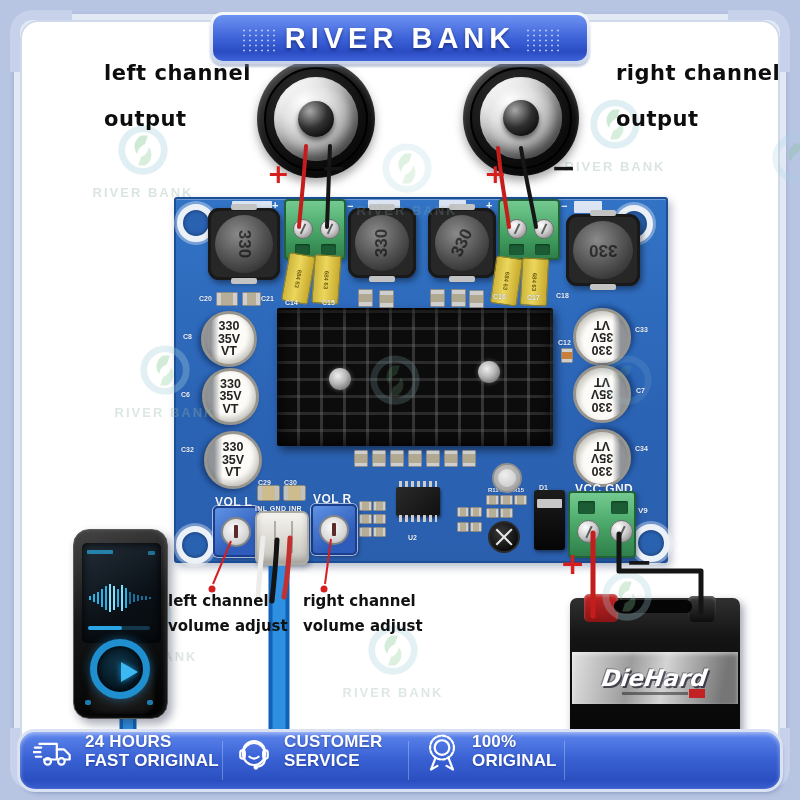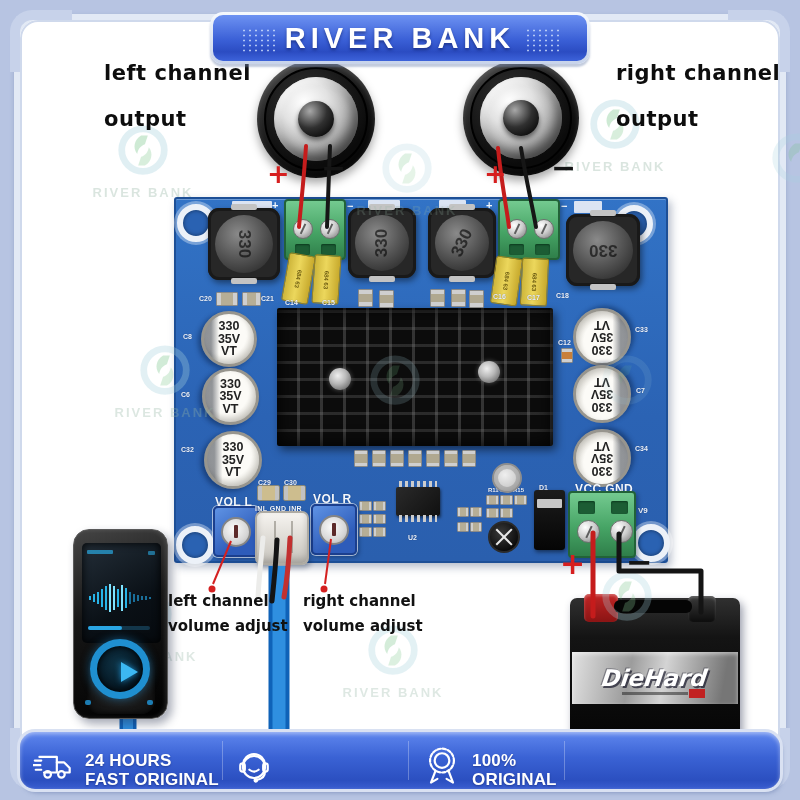--- a/index.html
+++ b/index.html
@@ -146,21 +146,21 @@
      background:linear-gradient(100deg,#e2e2e2,#9c9c9c 35%,#d4d4d4 55%,#767676 90%);
      display:flex;align-items:center;justify-content:center;box-shadow:inset 0 2px 4px rgba(255,255,255,.5);}
   .bat-brand{font-family:"DejaVu Sans",sans-serif;font-style:italic;font-weight:bold;font-size:23px;color:#fff;
      transform:skewX(-8deg);text-shadow:2px 2px 0 rgba(10,10,30,.65),-1px -1px 0 rgba(10,10,30,.35);}
   .bat-sub{position:absolute;left:50px;top:40px;width:66px;height:3px;background:rgba(40,40,40,.55);}
   .bat-red{position:absolute;left:117px;top:37px;width:16px;height:9px;background:#c22222;}
   
   .bar{position:absolute;left:20px;top:732px;width:760px;height:57px;z-index:10;border-radius:15px;
      background:linear-gradient(180deg,#5e86ee,#3a62d4 45%,#2b4fc0 85%,#3a5ed0);
      box-shadow:0 0 0 3px #d9e1f2,2px 4px 4px rgba(100,120,170,.55),inset 0 2px 4px rgba(255,255,255,.45);}
-  .bgroup{position:absolute;top:0;height:100%;display:flex;align-items:flex-end;gap:8px;}
+  .bgroup{position:absolute;top:0;height:100%;display:flex;align-items:flex-start;gap:8px;}
   .bgroup svg{width:44px;height:44px;flex:none;}
   .btext{color:#fff;font-weight:bold;font-size:17px;line-height:19px;letter-spacing:.2px;
      text-shadow:0 1px 2px rgba(10,20,80,.4);white-space:nowrap;}
   .bdiv{position:absolute;top:9px;bottom:9px;width:1px;background:rgba(255,255,255,.28);}
   .wires{position:absolute;inset:0;z-index:5;pointer-events:none;}
   .wave{position:absolute;left:6px;top:40px;}
 </style>
 </head>
 <body>
 
@@ -568,20 +568,24 @@
     <div class="bgroup" style="left:212px;">
       <svg viewBox="0 0 48 48" fill="none" stroke="#fff" stroke-width="2.4" stroke-linecap="round" stroke-linejoin="round">
         <circle cx="24" cy="24" r="12"></circle>
           <path d="M19 27q5 4 10 0"></path>
         <path d="M12 22a12 12 0 0 1 24 0"></path>
         <rect x="9" y="20" width="5" height="9" rx="2.5"></rect>
           <rect x="34" y="20" width="5" height="9" rx="2.5"></rect>
         <path d="M36 29q0 8-9 9"></path>
           <circle cx="26" cy="38.5" r="1.4" fill="#fff"></circle>
       </svg>
+      <div class="btext">
+        <div>CUSTOMER</div>
+        <div>SERVICE</div>
+      </div>
     </div>
     <div class="bgroup" style="left:400px;">
       <svg viewBox="0 0 48 48" fill="none" stroke="#fff" stroke-width="2.4" stroke-linecap="round" stroke-linejoin="round">
         <circle cx="24" cy="17" r="13" stroke-dasharray="3.4 2.2"></circle>
           <circle cx="24" cy="17" r="8"></circle>
         <path d="M17 28l-5 13 7-4M31 28l5 13-7-4"></path>
       </svg>
       <div class="btext">
         <div>100%</div>
         <div>ORIGINAL</div>

